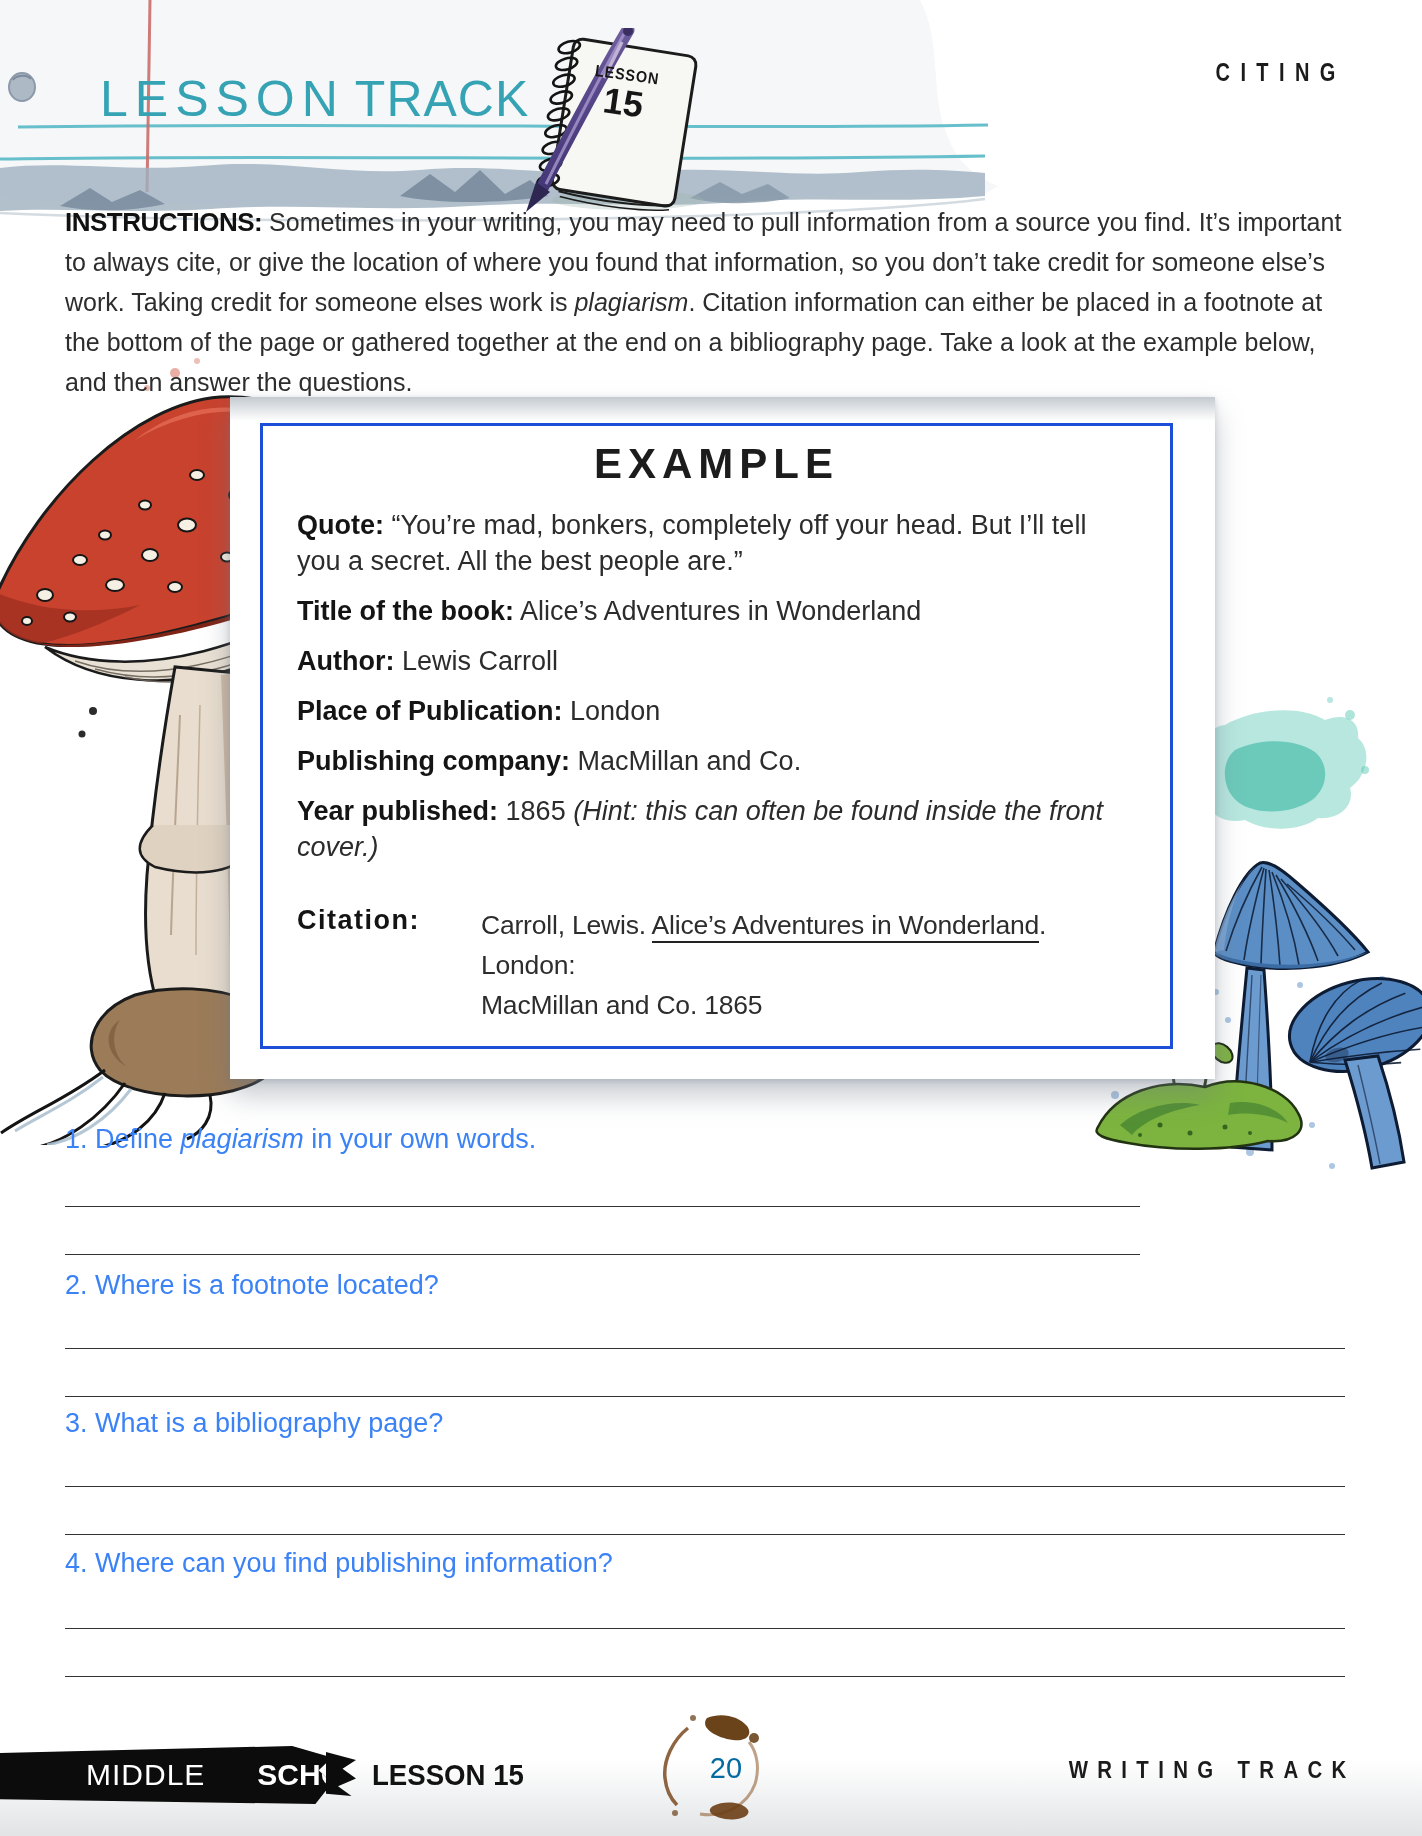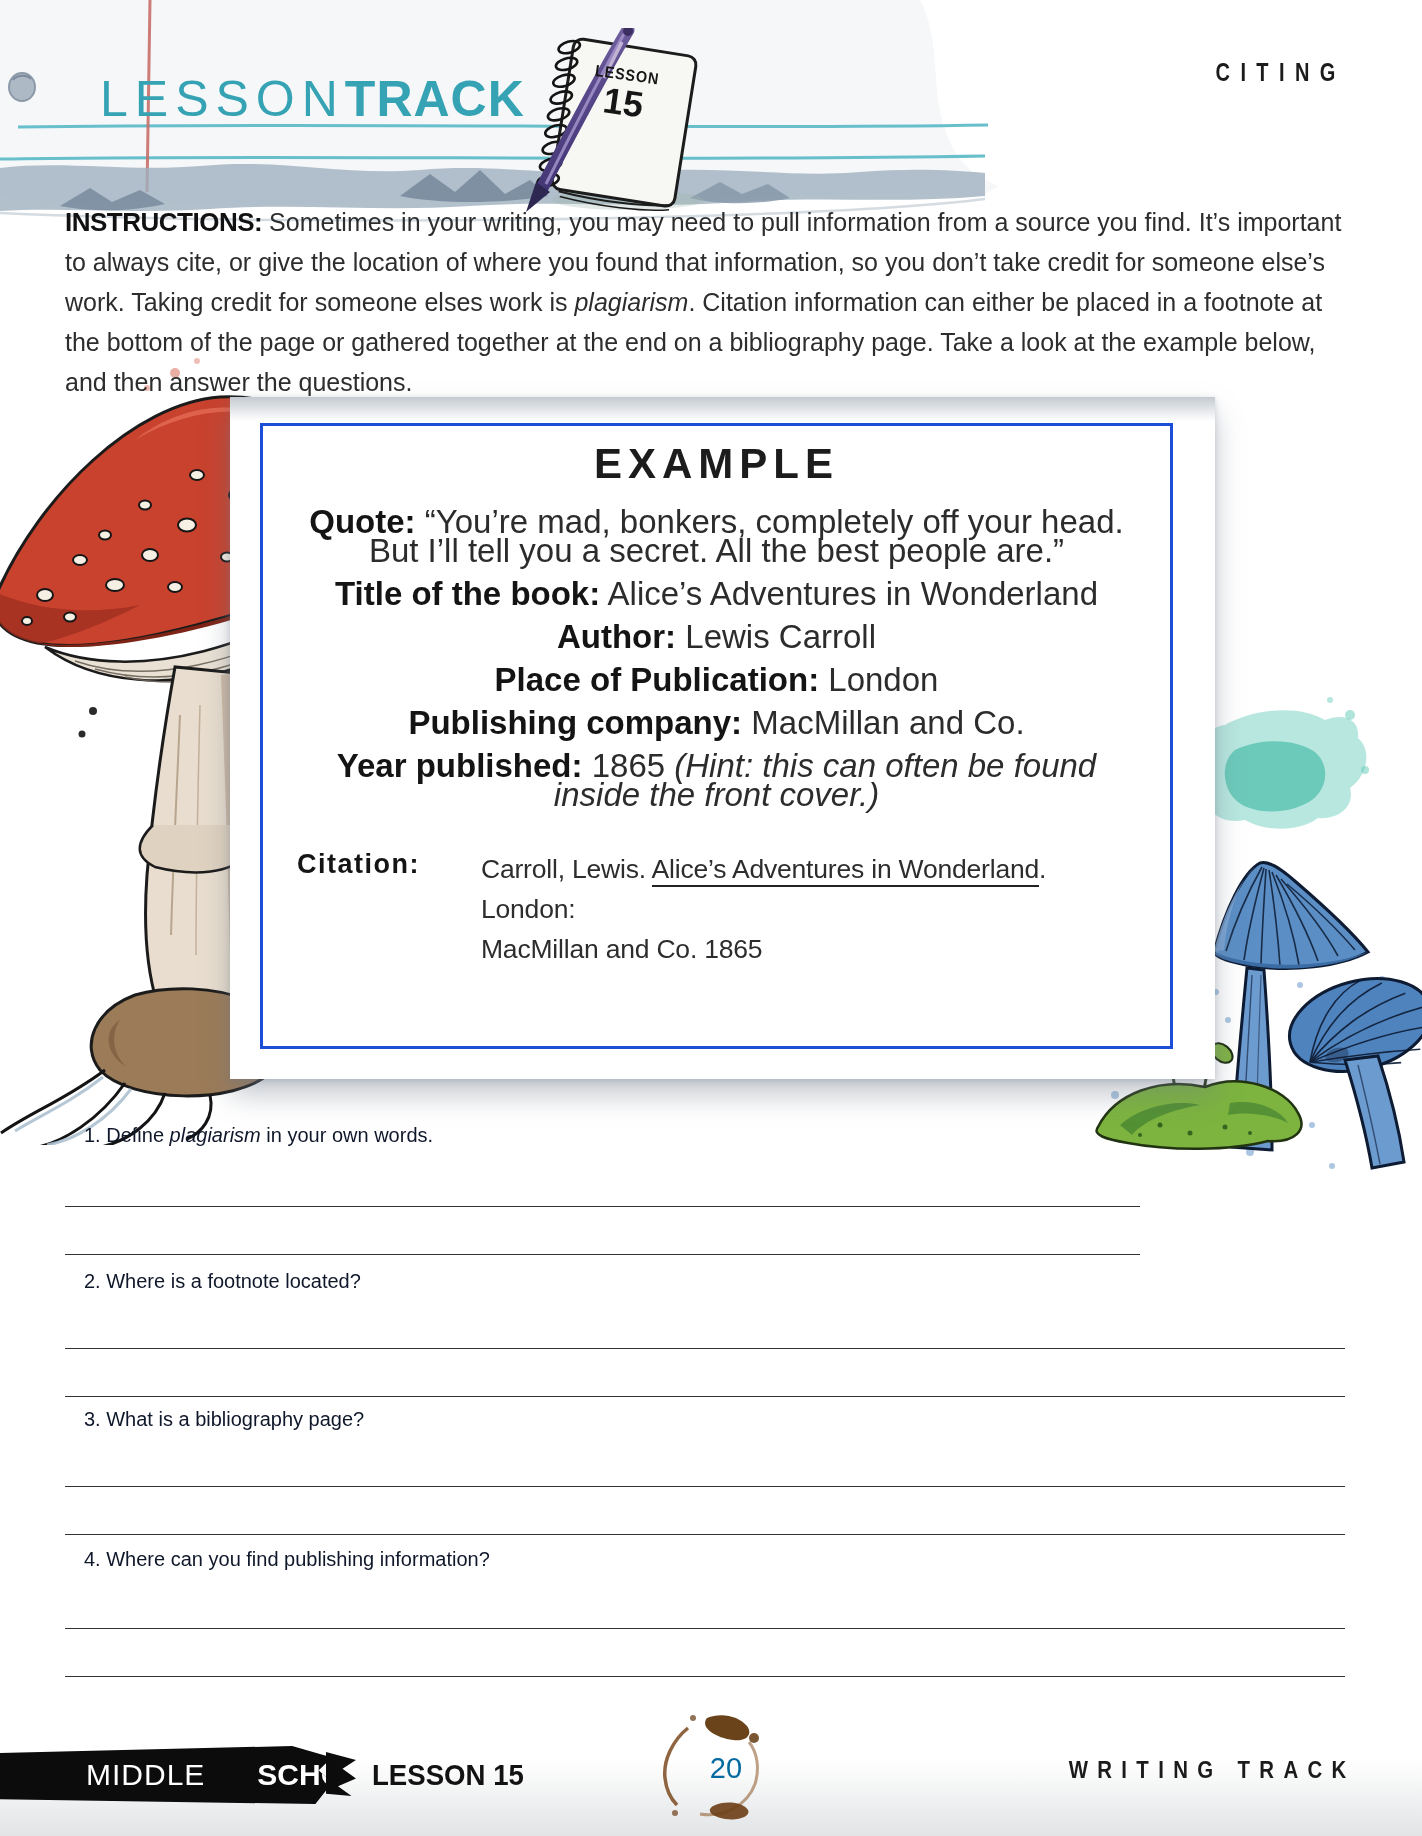--- a/index.html
+++ b/index.html
@@ -4,52 +4,52 @@
 <style>
   html,body{margin:0;padding:0;background:#e8e8e8;}
   .page{position:relative;width:1422px;height:1836px;background:#ffffff;overflow:hidden;
         font-family:"Liberation Sans",sans-serif;color:#2d2d2d;margin:0 auto;}
   .abs{position:absolute;}
 
   
   #paper-svg{left:0;top:0;}
   #page-title{left:100px;top:70px;font-size:50px;color:#36a3b5;white-space:nowrap;z-index:2;}
   #page-title .t-light{font-weight:400;letter-spacing:7px;}
-  #page-title .t-bold{font-weight:700;letter-spacing:1px;}
+  #page-title .t-bold{font-weight:400;letter-spacing:1px;margin-left:10px;}
   #citing{right:76px;top:58px;font-size:25px;font-weight:700;letter-spacing:13px;color:#1b1b1b;
           transform:scaleX(.8);transform-origin:100% 0;white-space:nowrap;z-index:2;}
   #notebook-svg{left:500px;top:28px;z-index:2;}
   #notebook-text{left:577px;top:66px;width:95px;transform:rotate(8deg);text-align:center;z-index:3;color:#161616;}
   #notebook-text .nb1{font-size:16px;font-weight:700;letter-spacing:1px;display:block;transform:scaleX(.9);}
   #notebook-text .nb2{font-size:36px;font-weight:800;line-height:1.05;display:block;}
 
   
   #instructions{left:65px;top:202px;width:1283px;font-size:25px;line-height:40px;color:#2d2d2d;z-index:2;}
   #instructions .ins-label{font-weight:800;font-size:26px;letter-spacing:-0.5px;color:#111;}
   .it{font-style:italic;}
 
   
   #example-card{left:230px;top:397px;width:985px;height:682px;background:#fff;z-index:2;
     box-shadow:0 16px 26px rgba(110,120,135,.40),0 2px 6px rgba(110,120,135,.30);}
   #example-card::before{content:"";position:absolute;left:0;top:0;right:0;height:24px;
     background:linear-gradient(rgba(125,138,152,.45),rgba(125,138,152,0));}
   #example-frame{position:absolute;left:30px;top:26px;right:42px;bottom:30px;border:3px solid #1d4ed8;}
   #example-content{padding:14px 34px 0 34px;}
   .ex-title{text-align:center;font-size:42px;font-weight:800;letter-spacing:6px;color:#1c1c1c;}
-  .ex-row{font-size:33px;line-height:29px;margin-top:14px;color:#2c2c2c;text-align:center;}
+  .ex-row{font-size:27px;line-height:36px;margin-top:14px;color:#2c2c2c;}
   .ex-row.first{margin-top:19px;}
   .ex-row b{color:#141414;}
   .ex-hint{font-style:italic;}
   .ex-citation{display:flex;margin-top:40px;gap:34px;}
   .cit-label{flex:none;width:150px;font-weight:800;letter-spacing:1.5px;font-size:27px;color:#141414;}
   .cit-value{font-size:26.5px;line-height:40px;letter-spacing:-0.2px;}
   .book-underline{border-bottom:2px solid #222;padding-bottom:1px;}
 
   
-  .q{position:absolute;left:65px;font-size:20px;color:#0f172a;z-index:2;white-space:nowrap;margin-left:19px;}
+  .q{position:absolute;left:65px;font-size:27px;color:#3b82f6;z-index:2;white-space:nowrap;}
   .aline{position:absolute;left:65px;border-top:1.5px solid #333;height:0;z-index:2;}
 
   
   #footer-gradient{left:0;top:1760px;width:1422px;height:76px;z-index:1;
     background:linear-gradient(to bottom,rgba(140,148,155,0),rgba(140,148,155,.26));}
   #brush-band{left:0;top:1746px;width:332px;height:58px;background:#0c0c0c;z-index:2;
     clip-path:polygon(0 12%,88% 0,100% 20%,96% 42%,100% 64%,95% 100%,0 92%);
     display:flex;align-items:center;padding-left:86px;box-sizing:border-box;color:#fff;
     font-size:30px;white-space:nowrap;gap:44px;}
   #brush-band .f-light{font-weight:400;letter-spacing:1px;}

